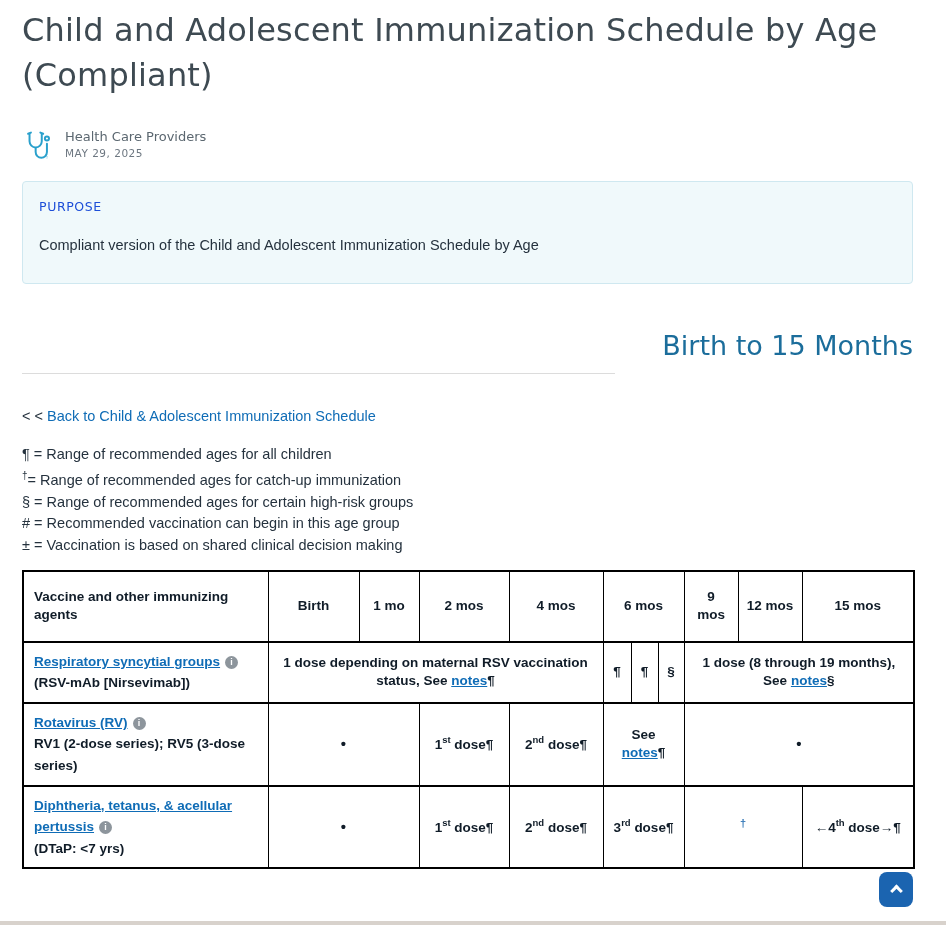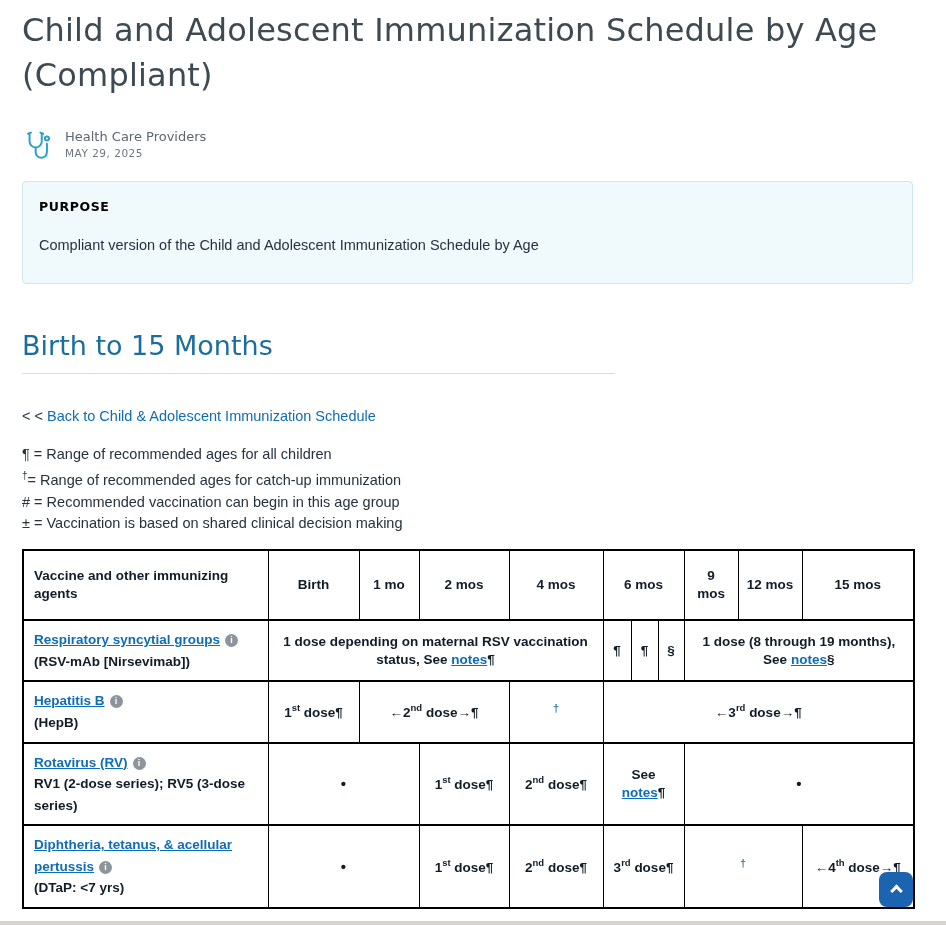--- a/index.html
+++ b/index.html
@@ -19,28 +19,28 @@
   .byline { display:flex; align-items:flex-start; gap:11px; margin-top:30px; }
   .byline-text { display:flex; flex-direction:column; }
   .byline-audience { font-size:13px; color:#5b6770; font-family:"DejaVu Sans", sans-serif; }
   .byline-date { font-size:10.5px; color:#6d7781; letter-spacing:0.5px; margin-top:3px; font-family:"DejaVu Sans", sans-serif; }
 
   .purpose-box {
     margin-top:18px; width:891px; background:#f0f9fb;
     border:1px solid #cfe8f0; border-radius:4px; padding:17px 16px 30px 16px;
   }
   .purpose-label {
-    color:#000000; font-weight:bold; font-size:12.5px; letter-spacing:0.6px;
+    color:#1d4ed8; font-weight:normal; font-size:12.5px; letter-spacing:0.6px;
     font-family:"DejaVu Sans", sans-serif;
   }
   .purpose-text { margin-top:23px; font-size:14.5px; color:#25323e; }
 
   .section-heading {
     margin:46px 0 0 0; font-family:"DejaVu Sans", sans-serif;
-    font-weight:500; font-size:27px; color:#1b6d9b;
+    font-weight:500; font-size:27px; color:#1b6d9b;text-align:right;
   }
   .section-divider { margin:12px 0 0 0; border:none; border-top:1px solid #dcdcdc; width:593px; }
 
   .back-line { margin-top:34px; font-size:14.5px; color:#25323e; }
   .back-prefix { margin-right:4px; }
   a.back-link { color:#0f6cb6; cursor:pointer; }
 
   .legend { margin-top:20px; font-size:14.5px; color:#25323e; line-height:21.5px; }
   .legend-line sup { font-size:10px; }
 
@@ -114,20 +114,21 @@
   <h2 class="section-heading">Birth to 15 Months</h2>
   <hr class="section-divider">
 
   <div class="back-line">
     <span class="back-prefix">&lt; &lt;</span><a class="back-link">Back to Child &amp; Adolescent Immunization Schedule</a>
   </div>
 
   <div class="legend">
       <div class="legend-line"><span>¶</span> = Range of recommended ages for all children</div>
       <div class="legend-line"><sup>†</sup>= Range of recommended ages for catch-up immunization</div>
+      <div class="legend-line"><span>§</span> = Range of recommended ages for certain high-risk groups</div>
       <div class="legend-line"><span>#</span> = Recommended vaccination can begin in this age group</div>
       <div class="legend-line"><span>±</span> = Vaccination is based on shared clinical decision making</div>
     </div>
 
   <table class="schedule">
       <colgroup>
         <col style="width: 245px;">
         <col style="width: 91px;">
         <col style="width: 60px;">
         <col style="width: 90px;">
@@ -154,27 +155,20 @@
       </thead>
       <tbody>
         <tr style="height: 58px;">
           <td class="name-cell"><a class="vaccine-link">Respiratory syncytial groups</a><span class="info-icon">i</span><br>(RSV-mAb [Nirsevimab])</td>
           <td colspan="4">1 dose depending on maternal RSV vaccination status, See <a class="tbl-link">notes</a>¶</td>
           <td>¶</td>
           <td>¶</td>
           <td>§</td>
           <td colspan="3">1 dose (8 through 19 months), See <a class="tbl-link">notes</a>§</td>
         </tr>
-        <tr style="height: 60px;">
-          <td class="name-cell"><a class="vaccine-link">Hepatitis B</a><span class="info-icon">i</span><br>(HepB)</td>
-          <td>1<sup>st</sup> dose¶</td>
-          <td colspan="2">←2<sup>nd</sup> dose→¶</td>
-          <td><sup class="dagger">†</sup></td>
-          <td colspan="6">←3<sup>rd</sup> dose→¶</td>
-        </tr>
         <tr style="height: 80px;">
           <td class="name-cell"><a class="vaccine-link">Rotavirus (RV)</a><span class="info-icon">i</span><br>RV1 (2-dose series); RV5 (3-dose series)</td>
           <td colspan="2"><span class="bullet">•</span></td>
           <td>1<sup>st</sup> dose¶</td>
           <td>2<sup>nd</sup> dose¶</td>
           <td colspan="3">See<br><a class="tbl-link">notes</a>¶</td>
           <td colspan="3"><span class="bullet">•</span></td>
         </tr>
         <tr style="height: 79px;">
           <td class="name-cell"><a class="vaccine-link">Diphtheria, tetanus, &amp; acellular pertussis</a><span class="info-icon">i</span><br>(DTaP: &lt;7 yrs)</td>

